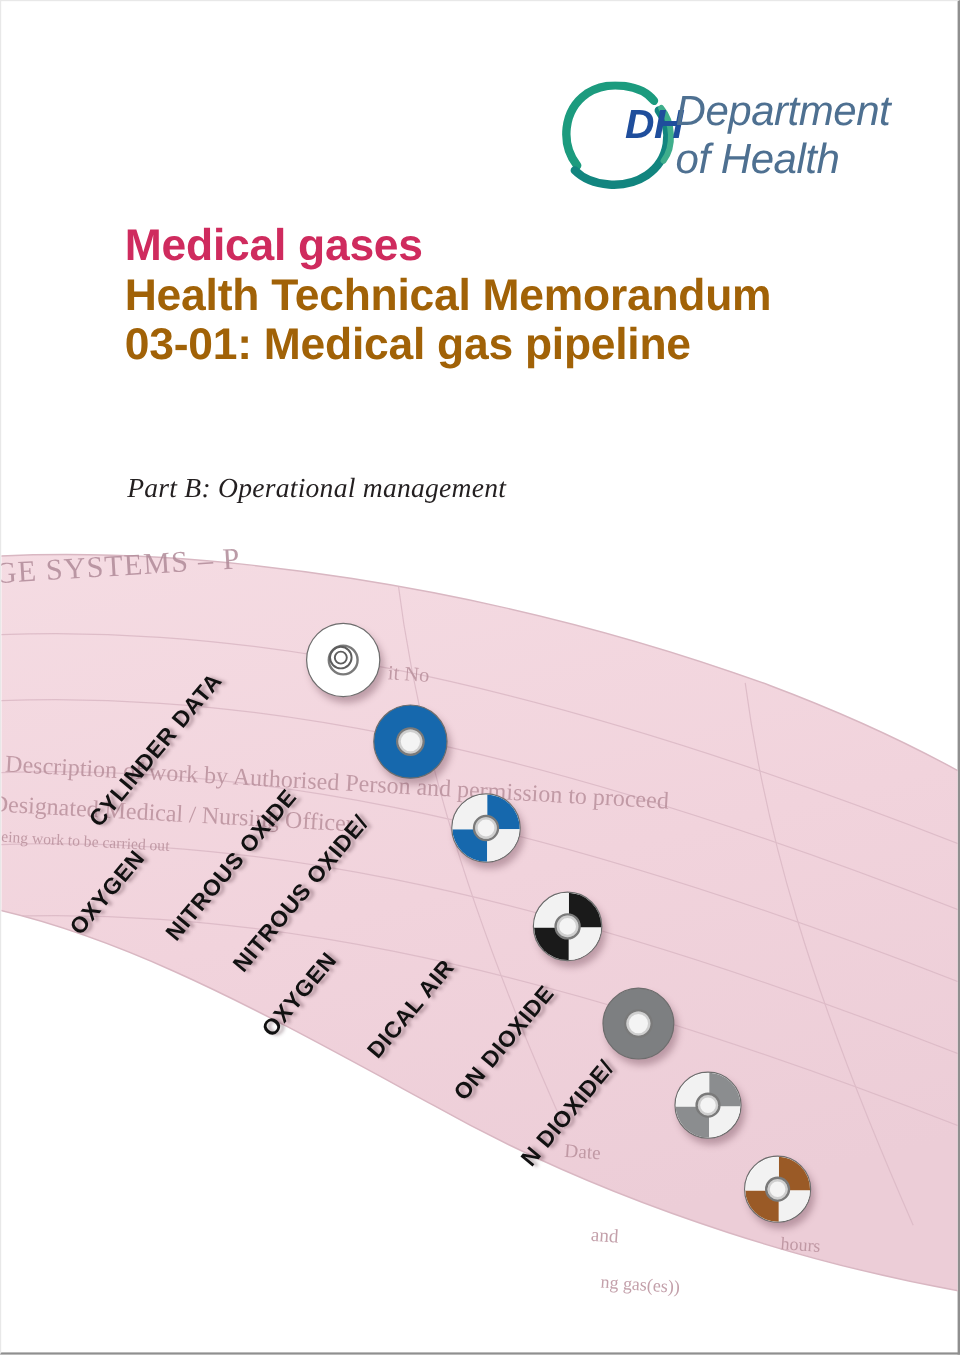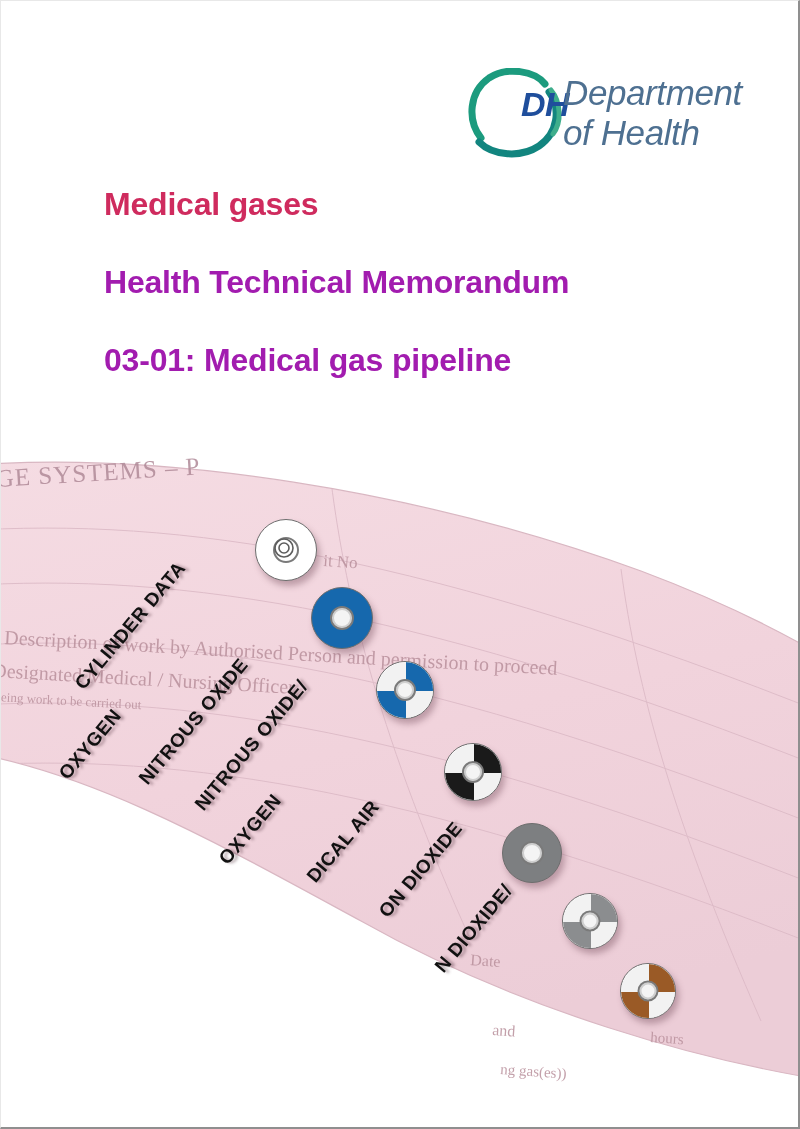--- a/index.html
+++ b/index.html
@@ -69,26 +69,26 @@
   
   #title-block {
     position: absolute;
     left: 103px;
     top: 183px;
     width: 620px;
   }
   .t-line {
     font-family: "Liberation Sans", sans-serif;
     font-weight: bold;
-    font-size: 32px;
+    font-size: 37px;
     line-height: 41px;
     letter-spacing: -0.2px;
   }
   .t-pink { color: #cf2b5e; }
-  .t-teal { color: #a21caf; margin-top: 37px; }
+  .t-teal { color: #a16207; }
 
   #subtitle {
     position: absolute;
     left: 105px;
     top: 393px;
     font-family: "Liberation Serif", serif;
     font-style: italic;
     font-size: 23px;
     color: #231f20;
     letter-spacing: 0.2px;
@@ -164,20 +164,21 @@
     <div id="logo-words">Department
 of Health</div>
   </div>
 
   <div id="title-block">
     <div class="t-line t-pink">Medical gases</div>
     <div class="t-line t-teal">Health Technical Memorandum</div>
     <div class="t-line t-teal">03-01: Medical gas pipeline</div>
   </div>
 
+  <div id="subtitle">Part B: Operational management</div>
 
   <div id="artwork">
 
     <svg width="800" height="709" viewBox="0 0 800 709" aria-hidden="true">
       <defs>
         <clipPath id="bandclip">
           <path d="M -40 45
                    C 160 28, 420 70, 640 150
                    C 720 180, 780 210, 830 240
                    L 830 660

